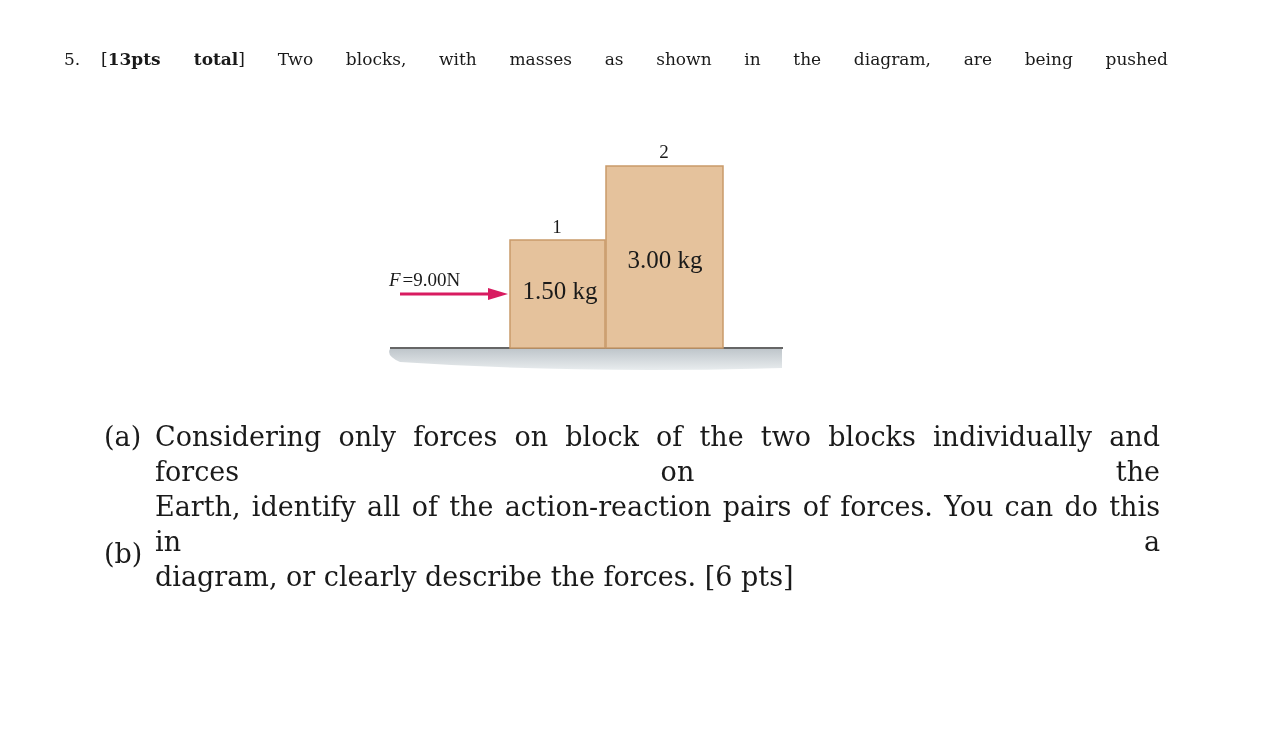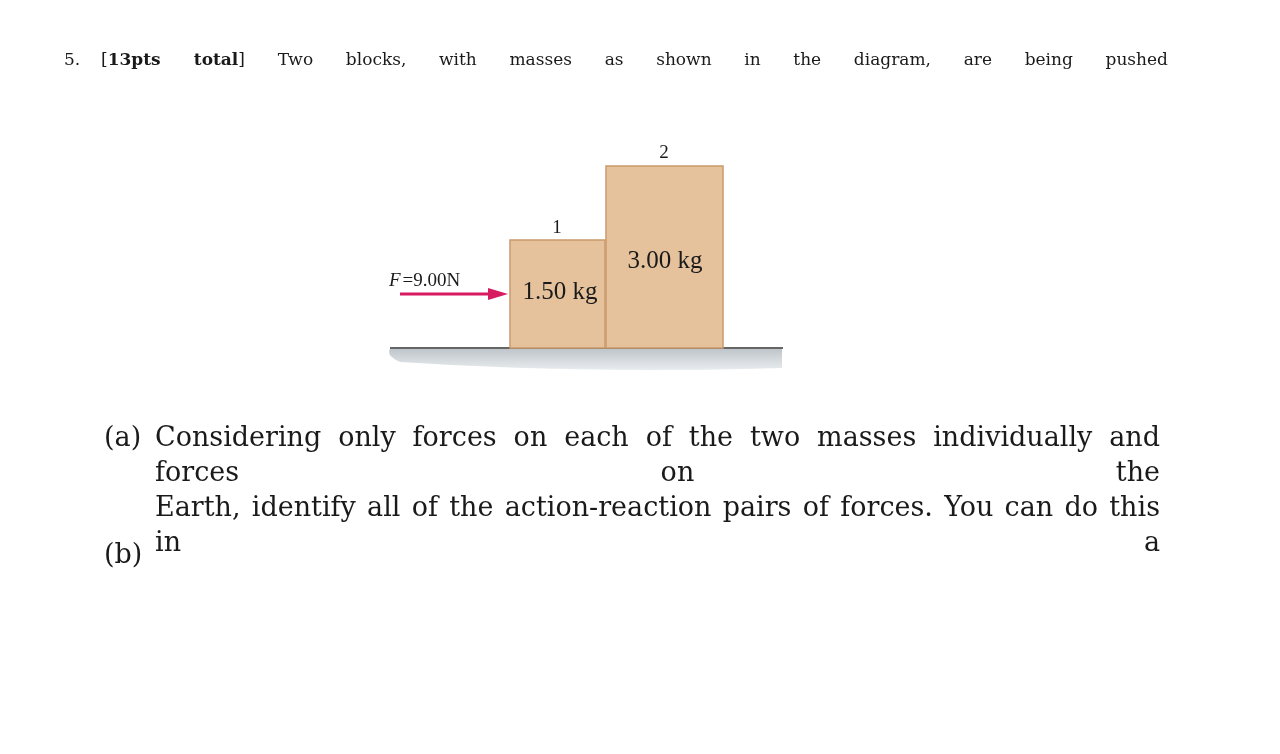--- a/index.html
+++ b/index.html
@@ -50,22 +50,23 @@
     <text x="284" y="28" font-family="Liberation Serif, serif" font-size="19" text-anchor="middle" fill="#1a1a1a">2</text>
     <text x="180" y="169" font-family="Liberation Serif, serif" font-size="25" text-anchor="middle" fill="#1a1a1a">1.50 kg</text>
     <text x="285" y="138" font-family="Liberation Serif, serif" font-size="25" text-anchor="middle" fill="#1a1a1a">3.00 kg</text>
     <text x="9" y="156" font-family="Liberation Serif, serif" font-size="19" fill="#1a1a1a"><tspan font-style="italic">F</tspan><tspan dx="2">=9.00N</tspan></text>
   </svg>
 </div>
 
 <div class="part" style="top:419px;">
   <span class="lbl">(a)</span>
   <div class="body">
-    <span class="l just">Considering only forces on each of the two masses individually and forces on the</span>
+    <span class="l just">Considering only forces on block of the two blocks individually and forces on the</span>
     <span class="l just">Earth, identify all of the action-reaction pairs of forces.  You can do this in a</span>
+    <span class="l">diagram, or clearly describe the forces. [6 pts]</span>
   </div>
 </div>
 
 <div class="part" style="top:536px;">
   <span class="lbl">(b)</span>
   <div class="body">
   </div>
 </div>
 
 </body></html>

